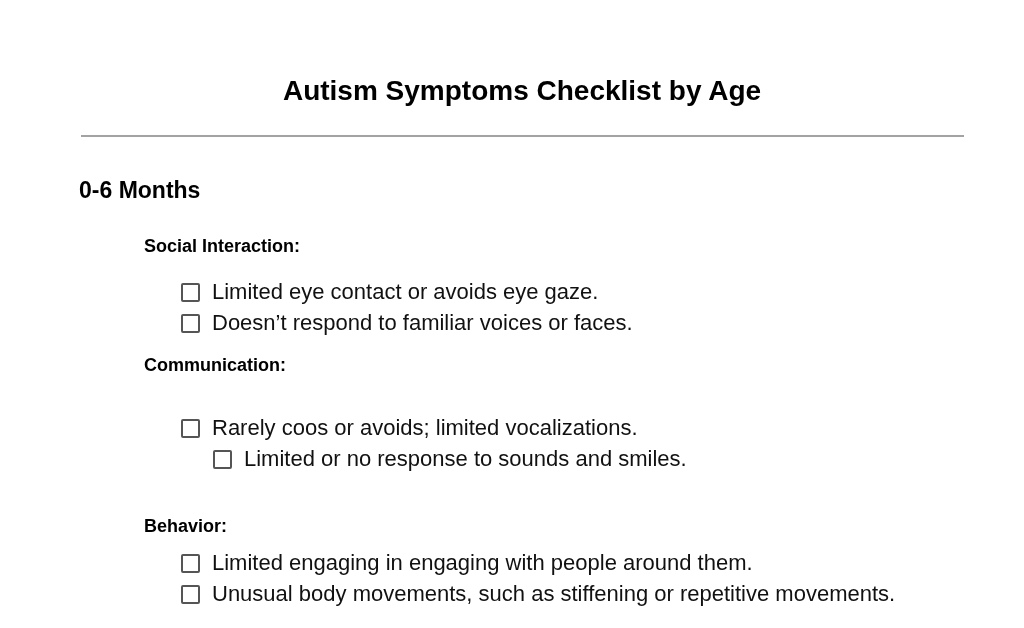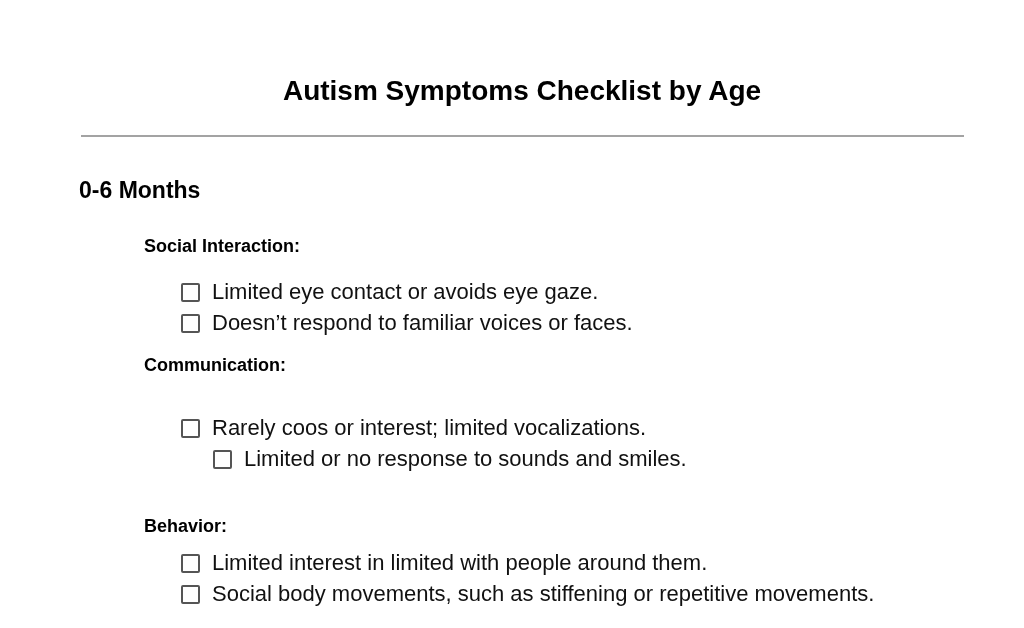--- a/index.html
+++ b/index.html
@@ -90,29 +90,29 @@
 </div>
 <div class="item" style="top:310px;">
   <span class="checkbox"></span>
   <span>Doesn’t respond to familiar voices or faces.</span>
 </div>
 
 <h3 class="category" style="top:353px;">Communication:</h3>
 
 <div class="item" style="top:415px;">
   <span class="checkbox"></span>
-  <span>Rarely coos or interest; limited vocalizations.</span>
+  <span>Rarely coos or avoids; limited vocalizations.</span>
 </div>
 <div class="item" style="top:446px;padding-left:32px;">
   <span class="checkbox"></span>
   <span>Limited or no response to sounds and smiles.</span>
 </div>
 
 <h3 class="category" style="top:514px;">Behavior:</h3>
 
 <div class="item" style="top:550px;">
   <span class="checkbox"></span>
-  <span>Limited interest in limited with people around them.</span>
+  <span>Limited engaging in engaging with people around them.</span>
 </div>
 <div class="item" style="top:581px;">
   <span class="checkbox"></span>
-  <span>Social body movements, such as stiffening or repetitive movements.</span>
+  <span>Unusual body movements, such as stiffening or repetitive movements.</span>
 </div>
 
 </body></html>

